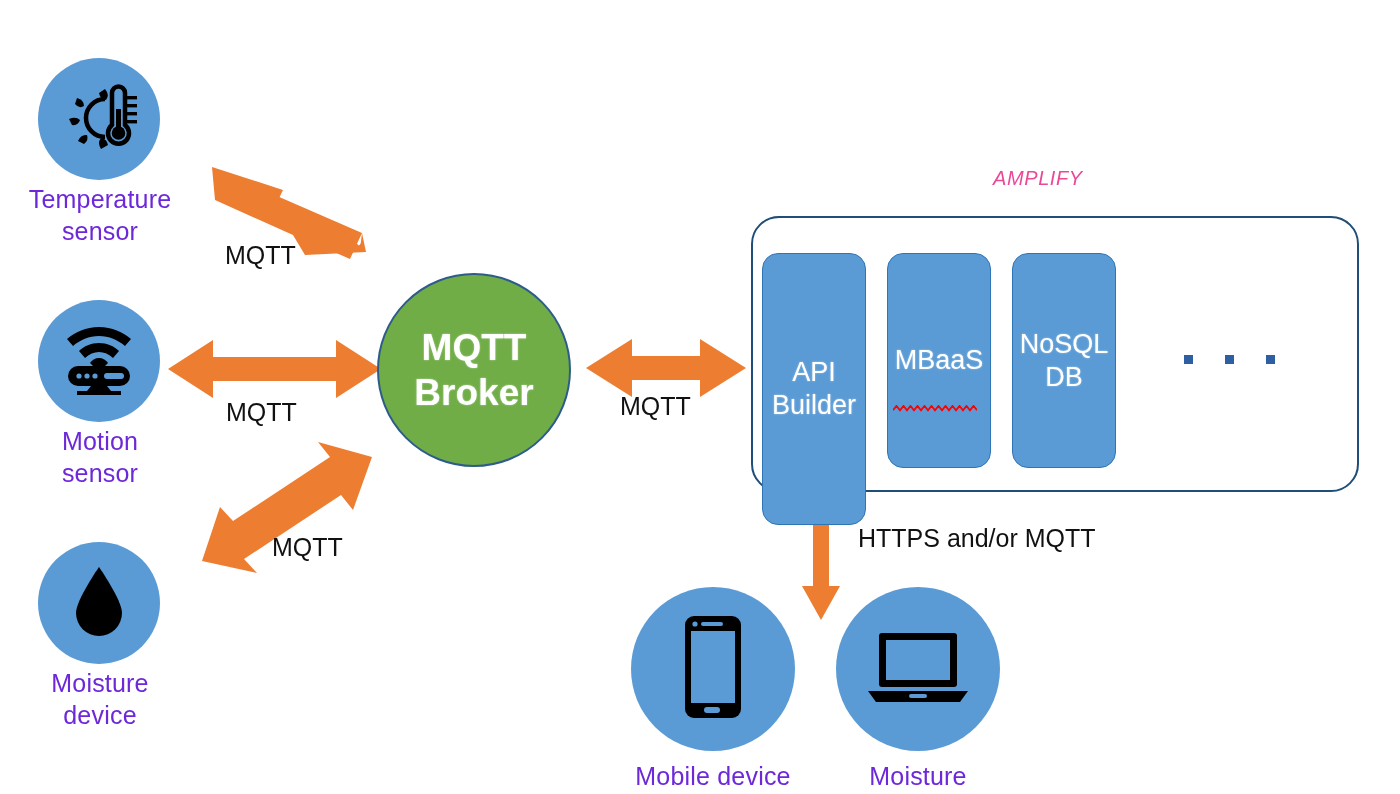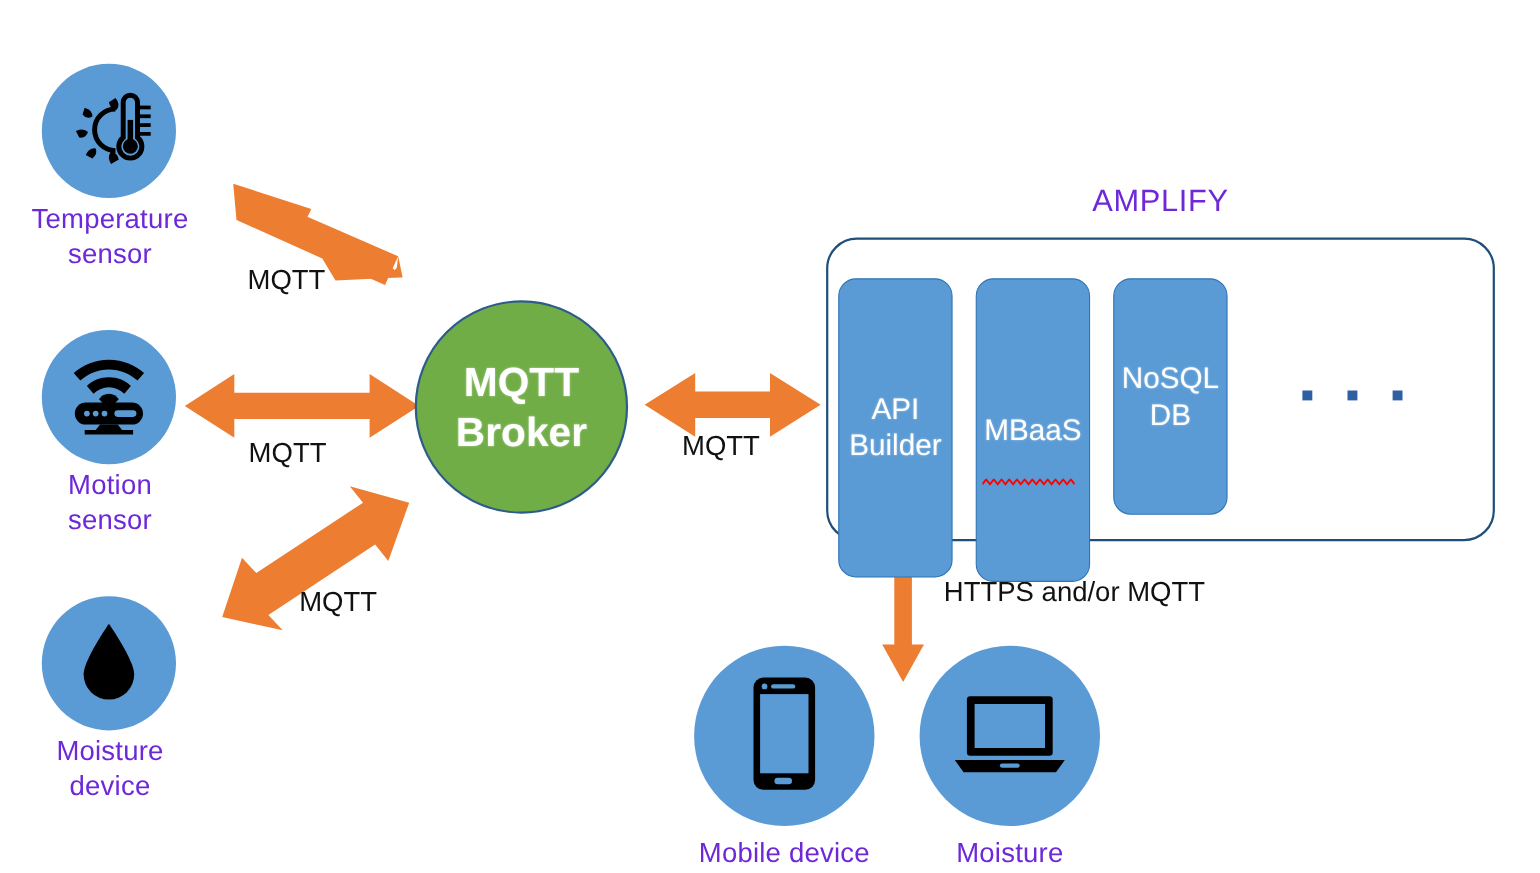--- a/index.html
+++ b/index.html
@@ -54,23 +54,24 @@
     font-weight: bold;
     line-height: 1.22;
     text-align: center;
     white-space: pre-line;
     text-shadow: 0 0 2px rgba(255,255,255,0.55);
   }
 
   
   .amplify-title {
     position: absolute;
-    font-size: 28px;
-    color: #6d28d9;
+    font-size: 20px;
+    color: #ec4899;
     letter-spacing: 0.6px;
+    font-style: italic;
   }
   .amplify-box {
     position: absolute;
     border: 2px solid #1F4E79;
     border-radius: 28px;
     box-sizing: border-box;
     background: #ffffff;
   }
   .service-box {
     position: absolute;
@@ -256,21 +257,21 @@
 
   <div class="amplify-title" style="left:993px; top:167px;">AMPLIFY</div>
 
   <div class="amplify-box" style="left:751px; top:216px; width:608px; height:276px;"></div>
 
   <div class="service-box" style="left:762px; top:253px; width:104px; height:272px;">
     <div class="service-label">API
 Builder</div>
   </div>
 
-  <div class="service-box" style="left:887px; top:253px; width:104px; height:276px;">
+  <div class="service-box" style="left:887px; top:253px; width:104px; height:215px;">
     <div class="service-label">
       <span>MBaaS</span>
       <svg class="squiggle" viewBox="0 0 96 8" preserveAspectRatio="none">
         <path d="M0,6 L4,1 L8,6 L12,1 L16,6 L20,1 L24,6 L28,1 L32,6 L36,1 L40,6 L44,1
                  L48,6 L52,1 L56,6 L60,1 L64,6 L68,1 L72,6 L76,1 L80,6 L84,1 L88,6 L92,1 L96,6" fill="none" stroke="#FF0000" stroke-width="2"></path>
       </svg>
     </div>
   </div>
 
   <div class="service-box" style="left:1012px; top:253px; width:104px; height:215px;">

